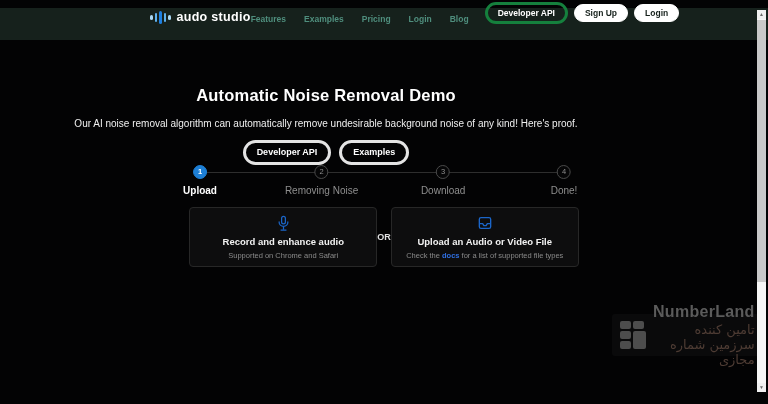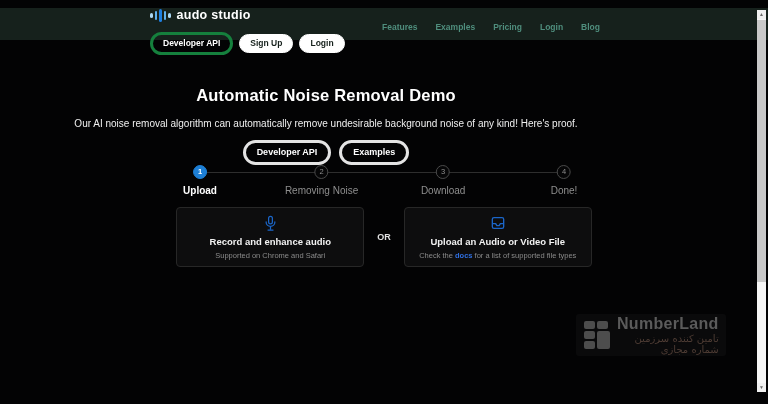--- a/index.html
+++ b/index.html
@@ -1,21 +1,21 @@
 <!DOCTYPE html>
 <html><head>
 <meta charset="utf-8">
 <style>
   html,body{margin:0;padding:0;background:#000;}
   .screen{position:relative;width:768px;height:404px;background:#030304;overflow:hidden;
           font-family:"Liberation Sans",sans-serif;}
 
   
   .nav{position:absolute;top:8px;left:0;width:768px;height:32px;background:#16211c;
-       display:flex;align-items:flex-start;box-sizing:border-box;padding:0 152px 7px 150px;flex-direction:column;}
+       display:flex;align-items:flex-end;box-sizing:border-box;padding:0 152px 16px 150px;}
   .brand{display:flex;align-items:center;gap:6px;cursor:pointer;}
   .wave{display:inline-flex;align-items:center;gap:2px;height:14px;}
   .wave i{display:block;width:2.5px;border-radius:2px;}
   .wave i:nth-child(1){height:5px;background:#a9d6f2;}
   .wave i:nth-child(2){height:9px;background:#5fb1ee;}
   .wave i:nth-child(3){height:13px;background:#1e7fe0;}
   .wave i:nth-child(4){height:9px;background:#5fb1ee;}
   .wave i:nth-child(5){height:5px;background:#a9d6f2;}
   .brand-name{color:#fff;font-size:12.5px;font-weight:700;letter-spacing:.3px;white-space:nowrap;}
   .nav-links{display:flex;gap:18px;margin-left:auto;margin-right:16px;}
@@ -41,42 +41,42 @@
   .step .dot{width:14px;height:14px;border-radius:50%;box-sizing:border-box;background:#060607;
              border:1px solid #4a4a4a;color:#8f8f8f;font-size:7.5px;display:flex;align-items:center;
              justify-content:center;line-height:1;}
   .step .lbl{font-size:10px;color:#8f8f8f;white-space:nowrap;}
   .step.active .dot{background:#1d7fd6;border-color:#1d7fd6;color:#fff;font-weight:700;}
   .step.active .lbl{color:#fff;font-weight:700;}
   .s1{left:0;} .s2{left:33.4%;} .s3{left:66.8%;} .s4{left:100%;}
 
   
   .upload-row{position:absolute;top:207px;left:0;width:768px;display:flex;justify-content:center;
-              align-items:center;gap:13px;}
+              align-items:center;}
   .card{width:186px;height:58px;background:#0d0d0e;border:1px solid #272727;border-radius:4px;
         display:flex;flex-direction:column;align-items:center;justify-content:center;gap:4px;cursor:pointer;}
   .card .icon{height:17px;display:flex;align-items:center;}
   .card .c-title{font-size:9.5px;font-weight:600;color:#f2f2f2;}
   .card .c-sub{font-size:7.5px;color:#8a8a8a;}
   .card .c-sub a{color:#2f6fe0;font-weight:700;text-decoration:none;cursor:pointer;}
   .or{color:#e0e0e0;font-size:9px;font-weight:700;}
 
   
-  .watermark{position:absolute;left:576px;top:314px;width:150px;height:42px;background:rgba(255,255,255,.03);
+  .watermark{position:absolute;left:612px;top:314px;width:150px;height:42px;background:rgba(255,255,255,.03);
              border-radius:3px;display:flex;align-items:center;gap:7px;box-sizing:border-box;padding:0 8px;}
   .nl-logo{position:relative;width:26px;height:28px;flex:0 0 auto;}
   .nl-logo i{position:absolute;background:#4d4d4d;border-radius:2px;display:block;}
   .nl-logo .b1{left:0;top:0;width:11px;height:8px;}
   .nl-logo .b2{left:0;top:10px;width:11px;height:8px;}
   .nl-logo .b3{left:0;top:20px;width:11px;height:8px;}
   .nl-logo .b4{left:13px;top:0;width:11px;height:8px;}
   .nl-logo .b5{left:13px;top:10px;width:13px;height:18px;}
   .wm-text{display:flex;flex-direction:column;align-items:flex-end;}
   .wm-name{font-size:16px;font-weight:600;color:#5b5b5b;letter-spacing:.3px;line-height:1.1;}
-  .wm-tagline{font-size:10px;color:#4e3c34;direction:rtl;font-family:"DejaVu Sans",sans-serif;margin-top:1px;}
+  .wm-tagline{font-size:13px;color:#4e3c34;direction:rtl;font-family:"DejaVu Sans",sans-serif;margin-top:1px;}
 
   
   .scrollbar{position:absolute;right:2px;top:10px;width:9px;height:382px;background:#f6f6f6;}
   .sb-btn{position:absolute;left:0;width:9px;height:9px;color:#6b6b6b;font-size:5px;line-height:9px;
           text-align:center;background:#f0f0f0;cursor:pointer;}
   .sb-up{top:0;} .sb-down{bottom:0;}
   .sb-thumb{position:absolute;left:0;top:10px;width:9px;height:262px;background:#c9c9c9;cursor:pointer;}
 </style>
 </head>
 <body>

